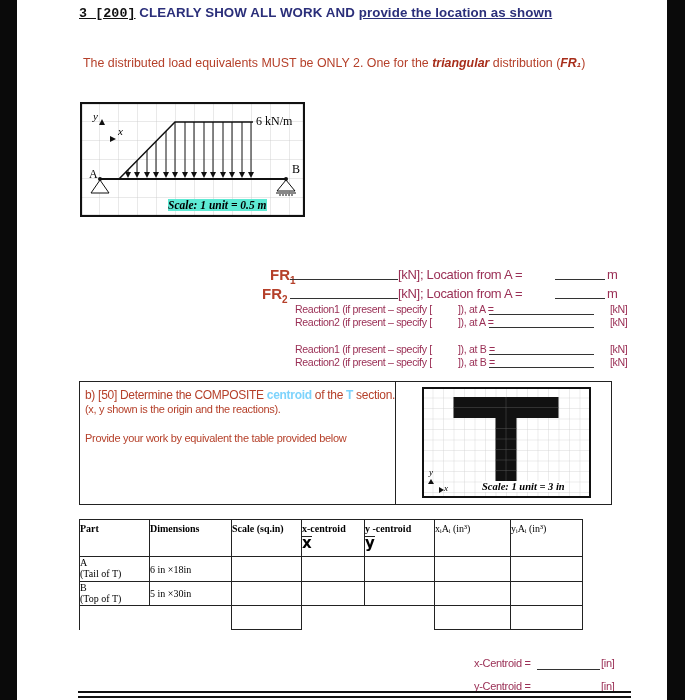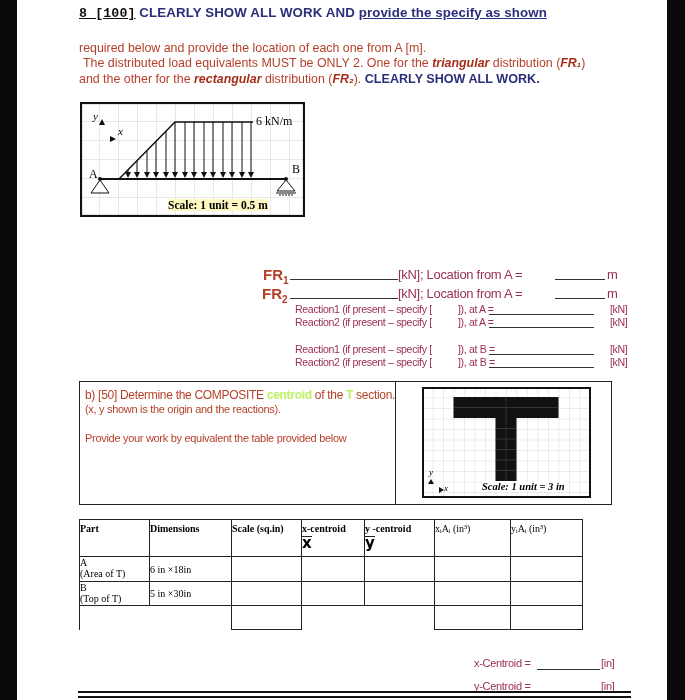--- a/index.html
+++ b/index.html
@@ -17,46 +17,45 @@
   .beam-box{left:80px;top:102px;width:225px;height:115px;}
   
   .fr{color:#b5402a;font-weight:bold;font-size:15px;font-family:"Liberation Sans",sans-serif;}
   .frtxt{color:#9a2f55;font-size:13px;font-family:"Liberation Sans",sans-serif;letter-spacing:-0.3px;}
   .rline{color:#9a2f55;font-size:10.6px;font-family:Liberation Sans, sans-serif;letter-spacing:-0.35px;white-space:nowrap;padding-left:16px;}
   .blank{position:absolute;border-bottom:1px solid #333;}
   
   .bbox{left:79px;top:381px;width:533px;height:124px;border:1.5px solid #222;box-sizing:border-box;}
   .bdiv{left:395px;top:381px;width:0;height:124px;border-left:1.5px solid #222;}
   .btxt{left:85px;color:#b5402a;font-size:12px;letter-spacing:-0.3px;white-space:nowrap;}
-  .btxt b{color:#bef264;text-align:center;}
+  .btxt b{color:#7dd3fc;text-align:center;}
   
   table.ct{position:absolute;left:79px;top:519px;border-collapse:collapse;font-family:"Liberation Serif",serif;font-size:10px;}
   table.ct td{border:1.3px solid #222;text-align:left;vertical-align:top;padding:0;}
   table.ct td.hd{font-weight:bold;height:33px;padding-top:3px;}
   table.ct td.dim{vertical-align:middle;}
   table.ct td.part{line-height:11px;}
   table.ct td.nob{border:none;}
   .bar{font-size:15px;font-weight:bold;font-family:"DejaVu Sans",sans-serif;display:inline-block;border-top:1.5px solid #222;line-height:13px;margin-top:2px;}
   .cen{color:#9a2f55;font-size:11px;letter-spacing:-0.3px;white-space:nowrap;}
   .rule{left:78px;width:553px;height:2px;background:#111;}
 </style>
 </head>
 <body>
 
 <div class="page"></div>
 
 <div class="abs title">
-  <span class="num">8 [100]</span><span> CLEARLY SHOW ALL WORK AND </span><span class="ul">provide the specify as shown</span>
+  <span class="num">3 [200]</span><span> CLEARLY SHOW ALL WORK AND </span><span class="ul">provide the location as shown</span>
 </div>
 
 <div class="abs para">
   <br>
-  <span>required below and provide the location of each one from A [m].</span><br>
+  <br>
   <span class="l3"><span>The distributed load equivalents MUST be ONLY 2.  One for the </span><b class="red">triangular</b><span> distribution (</span><b class="red">FR₁</b><span>)</span></span>
-  <span><span>and the other for the </span><b class="red">rectangular</b><span> distribution (</span><b class="red">FR₂</b><span>). </span><b class="blue">CLEARLY SHOW ALL WORK.</b></span>
 </div>
 
 <div class="abs beam-box">
   <svg width="225" height="115" viewBox="0 0 225 115">
     <defs>
       <pattern id="g1" width="19" height="19" patternUnits="userSpaceOnUse" x="0" y="0">
         <path d="M19 0 L0 0 0 19" fill="none" stroke="#c9c9c9" stroke-width="0.8"></path>
       </pattern>
     </defs>
     <rect x="0" y="0" width="225" height="115" fill="url(#g1)"></rect>
@@ -107,24 +106,24 @@
     <line x1="199" y1="93" x2="213" y2="93" stroke="#111" stroke-width="1" stroke-dasharray="2 1"></line>
 
     <polygon points="22,17 19,23 25,23" fill="#111"></polygon>
     <polygon points="36,37 30,34 30,40" fill="#111"></polygon>
   </svg>
   <span class="abs" style="left:176px;top:12px;font-family:'Liberation Serif',serif;font-size:12px;">6 kN/m</span>
   <span class="abs" style="left:9px;top:65px;font-family:'Liberation Serif',serif;font-size:12px;">A</span>
   <span class="abs" style="left:212px;top:60px;font-family:'Liberation Serif',serif;font-size:12px;">B</span>
   <span class="abs" style="left:13px;top:8px;font-family:'Liberation Serif',serif;font-style:italic;font-size:11px;">y</span>
   <span class="abs" style="left:38px;top:23px;font-family:'Liberation Serif',serif;font-style:italic;font-size:11px;">x</span>
-  <span class="abs" style="left:88px;top:97px;font-family:'Liberation Serif',serif;font-weight:bold;font-size:11.5px;background:#fef9c3;white-space:nowrap;">Scale: 1 unit = 0.5 m</span>
-</div>
-
-<div class="abs fr" style="left:263px;top:266px;"><span>FR</span><sub style="font-size:10px">1</sub></div>
+  <span class="abs" style="left:88px;top:97px;font-family:'Liberation Serif',serif;font-style:italic;font-weight:bold;font-size:11.5px;background:#5eead4;white-space:nowrap;">Scale: 1 unit = 0.5 m</span>
+</div>
+
+<div class="abs fr" style="left:270px;top:266px;"><span>FR</span><sub style="font-size:10px">1</sub></div>
 <div class="blank" style="left:290px;top:279px;width:108px;"></div>
 <div class="abs frtxt" style="left:398px;top:267px;white-space:nowrap;">[kN]; Location from A =</div>
 <div class="blank" style="left:555px;top:279px;width:50px;"></div>
 <div class="abs frtxt" style="left:607px;top:267px;">m</div>
 
 <div class="abs fr" style="left:262px;top:285px;"><span>FR</span><sub style="font-size:10px">2</sub></div>
 <div class="blank" style="left:290px;top:298px;width:108px;"></div>
 <div class="abs frtxt" style="left:398px;top:286px;white-space:nowrap;">[kN]; Location from A =</div>
 <div class="blank" style="left:555px;top:298px;width:50px;"></div>
 <div class="abs frtxt" style="left:607px;top:286px;">m</div>
@@ -190,21 +189,21 @@
       <tr>
     <td class="hd" style="width:69px;">Part</td>
     <td class="hd" style="width:81px;">Dimensions</td>
     <td class="hd" style="width:69px;">Scale (sq.in)</td>
     <td class="hd" style="width:62px;"><span>x-centroid</span><br><span class="bar">x</span></td>
     <td class="hd" style="width:69px;"><span>y -centroid</span><br><span class="bar">y</span></td>
     <td class="hd" style="width:75px;font-weight:normal;">xᵢAᵢ (in³)</td>
     <td class="hd" style="width:71px;font-weight:normal;">yᵢAᵢ (in³)</td>
   </tr>
   <tr style="height:25px;">
-    <td class="part"><span>A</span><br><span>(Area of T)</span></td>
+    <td class="part"><span>A</span><br><span>(Tail of T)</span></td>
     <td class="dim">6 in ×18in</td>
     <td></td>
     <td></td>
     <td></td>
     <td></td>
     <td></td>
   </tr>
   <tr style="height:24px;">
     <td class="part"><span>B</span><br><span>(Top of T)</span></td>
     <td class="dim">5 in ×30in</td>

